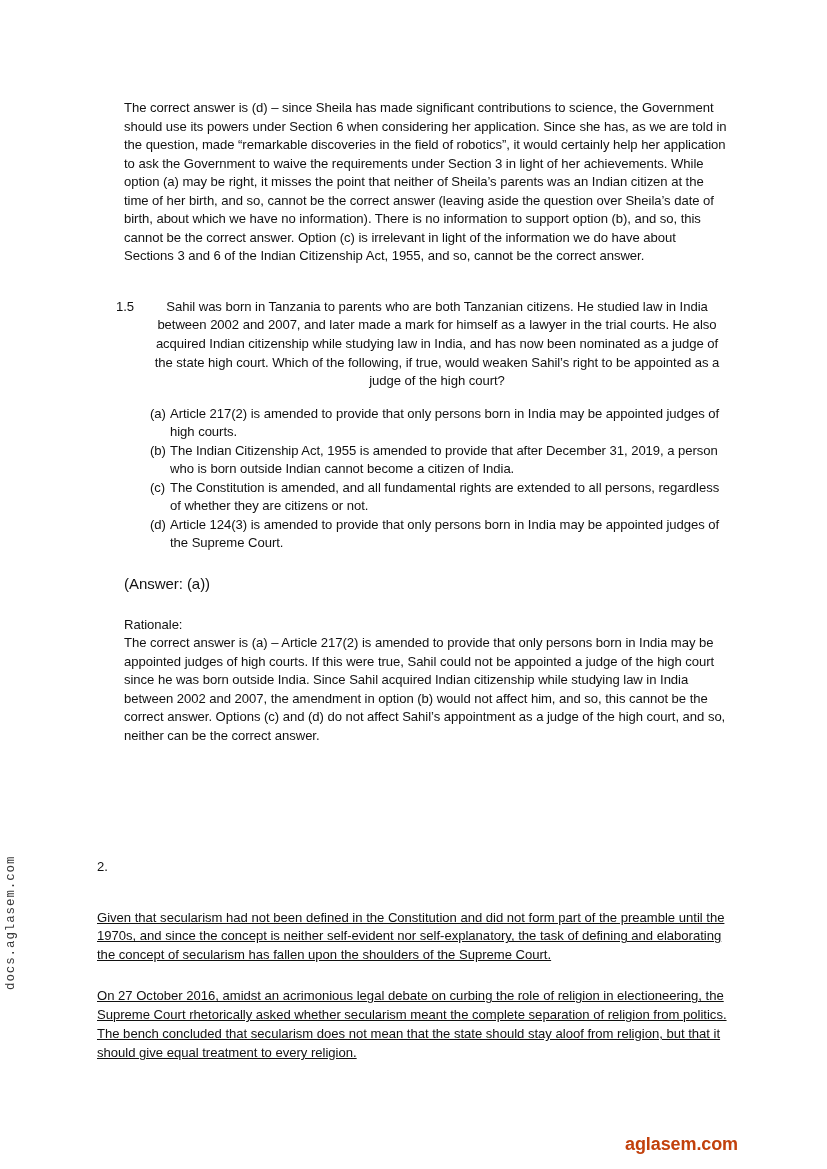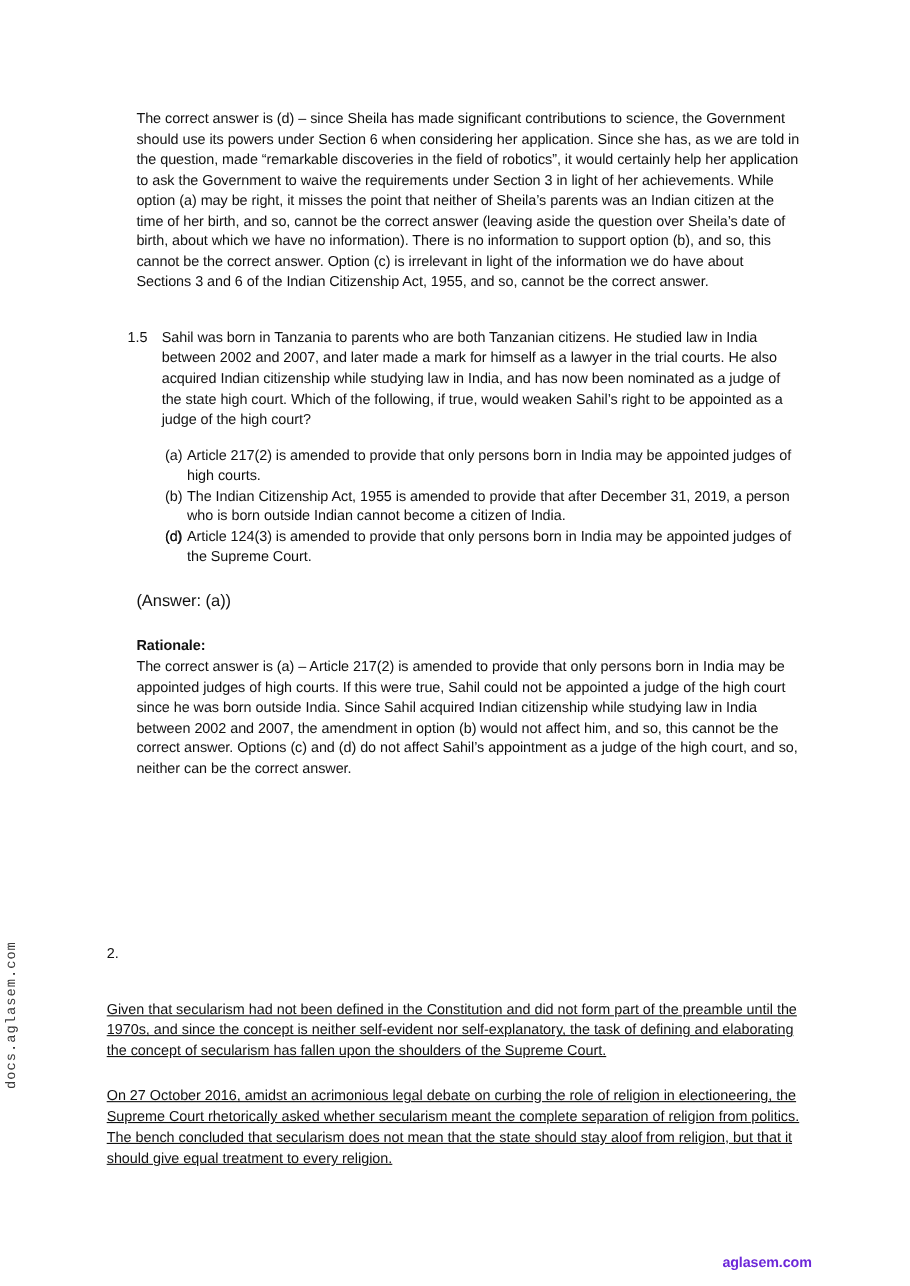--- a/index.html
+++ b/index.html
@@ -39,20 +39,21 @@
 
   
   .question {
     position: relative;
     margin-left: -8px;
     padding-left: 31px;
     font-size: 13.1px;
     line-height: 18.55px;
     width: 580px;
     letter-spacing: -0.05px;
+    text-align: center;
   }
   .question .qnum {
     position: absolute;
     left: 0;
     top: 0;
   }
 
   
   .options {
     margin: 0;
@@ -76,21 +77,21 @@
 
   .answer-line {
     font-size: 15px;
     line-height: 18.55px;
     letter-spacing: -0.05px;
   }
 
   .rationale-heading {
     font-size: 13.1px;
     line-height: 18.55px;
-    font-weight: bold;
+    font-weight: normal;
     letter-spacing: -0.05px;
   }
 
   
   .section-two {
     position: absolute;
     left: 97px;
     top: 858px;
     width: 632px;
   }
@@ -117,23 +118,23 @@
     letter-spacing: 0.9px;
     color: #3a3a3a;
     transform: rotate(-90deg);
     transform-origin: left top;
     white-space: nowrap;
   }
   .brand-footer {
     position: absolute;
     right: 12px;
     bottom: 14px;
-    font-size: 13px;
+    font-size: 18px;
     font-weight: bold;
-    color: #6d28d9;
+    color: #c2410c;
     letter-spacing: -0.1px;
   }
 </style>
 </head>
 <body>
 
 <div class="page">
 
   <div class="section-one">
 
@@ -148,21 +149,21 @@
     <div class="spacer-sm"></div>
 
     <ul class="options">
       <li class="option">
         <span class="olabel">(a)</span><span>Article 217(2) is amended to provide that only persons born in India may be appointed judges of high courts.</span>
       </li>
       <li class="option">
         <span class="olabel">(b)</span><span>The Indian Citizenship Act, 1955 is amended to provide that after December 31, 2019, a person who is born outside Indian cannot become a citizen of India.</span>
       </li>
       <li class="option">
-        <span class="olabel">(c)</span>
+        <span class="olabel">(c)</span><span>The Constitution is amended, and all fundamental rights are extended to all persons, regardless of whether they are citizens or not.</span>
       </li>
       <li class="option">
         <span class="olabel">(d)</span><span>Article 124(3) is amended to provide that only persons born in India may be appointed judges of the Supreme Court.</span>
       </li>
     </ul>
 
     <div class="spacer-md"></div>
 
     <div class="answer-line">(Answer: (a))</div>
 

